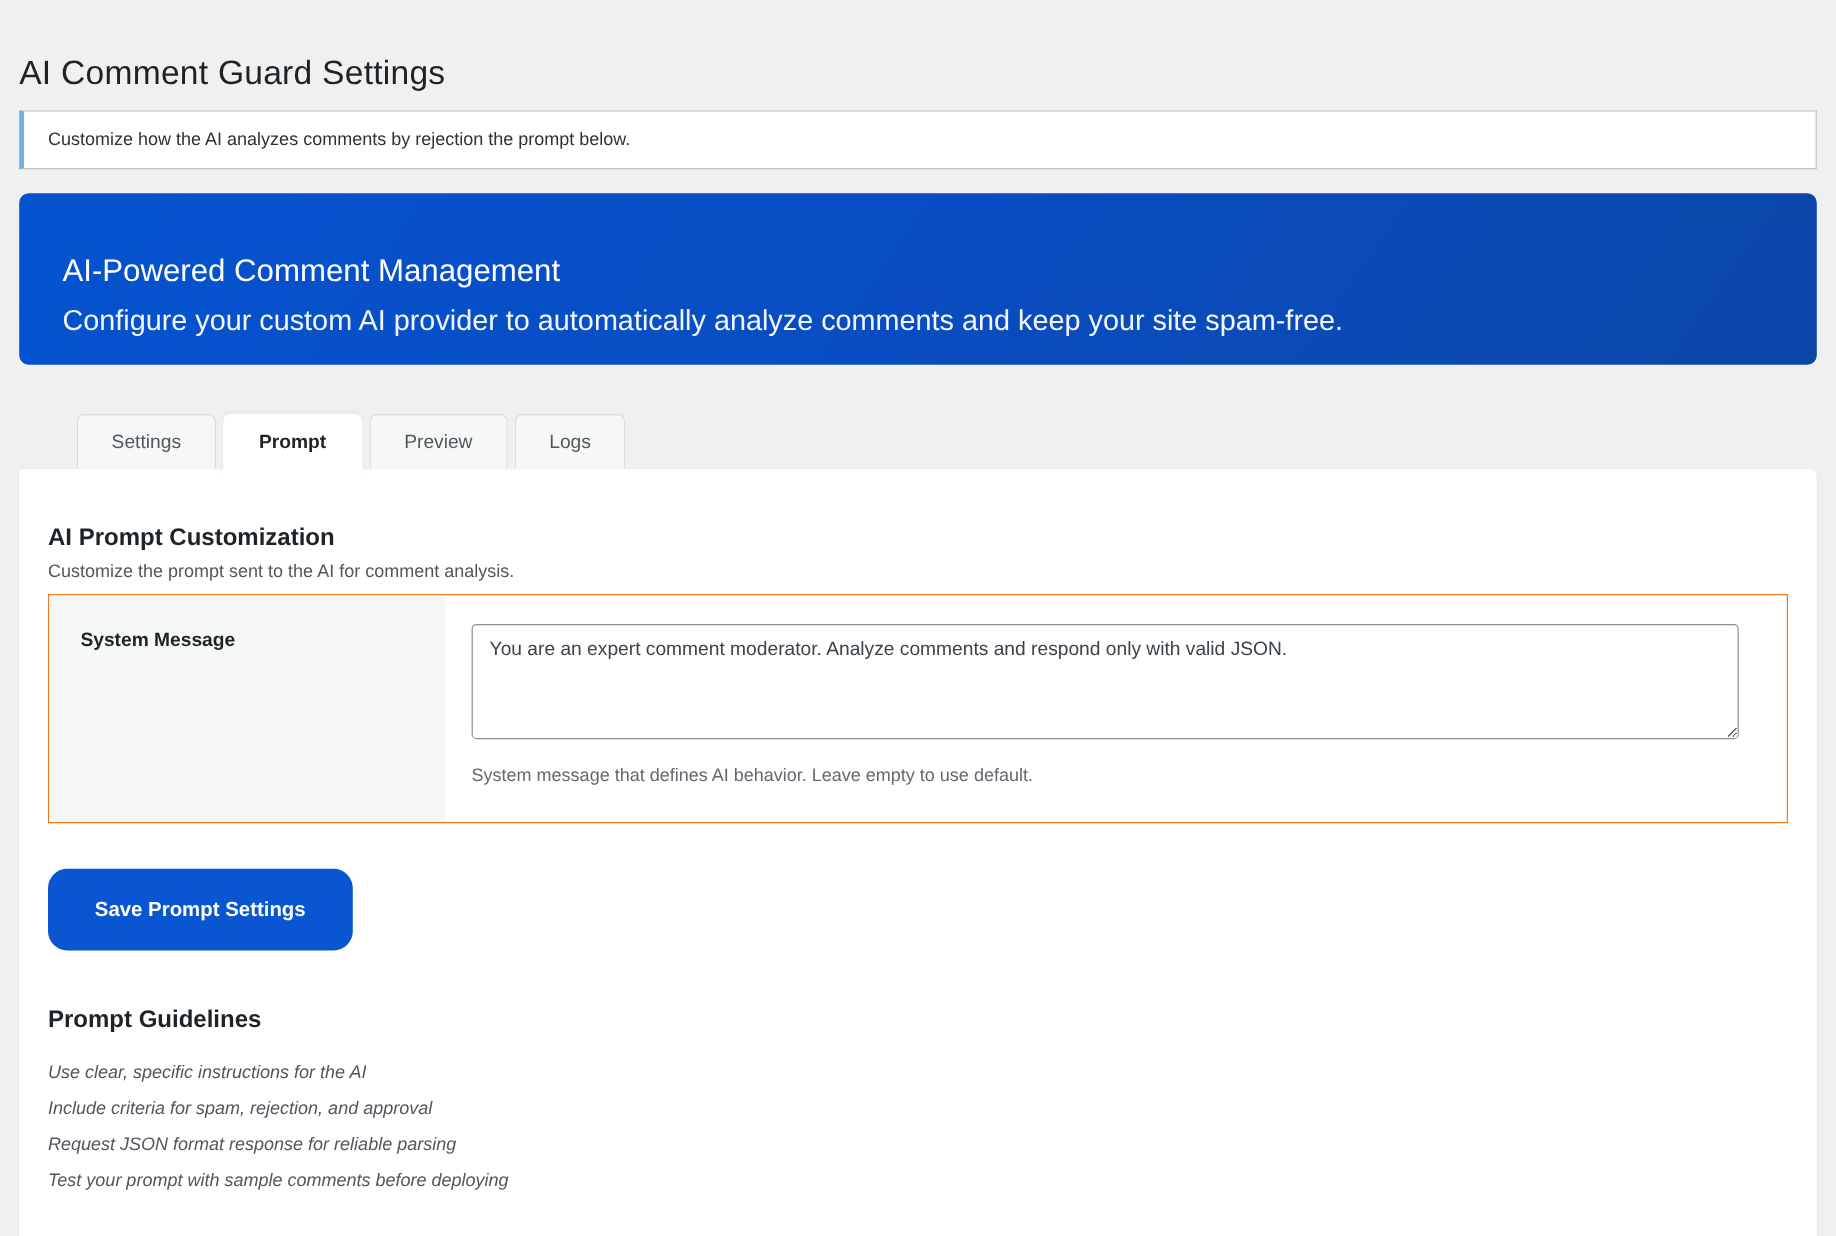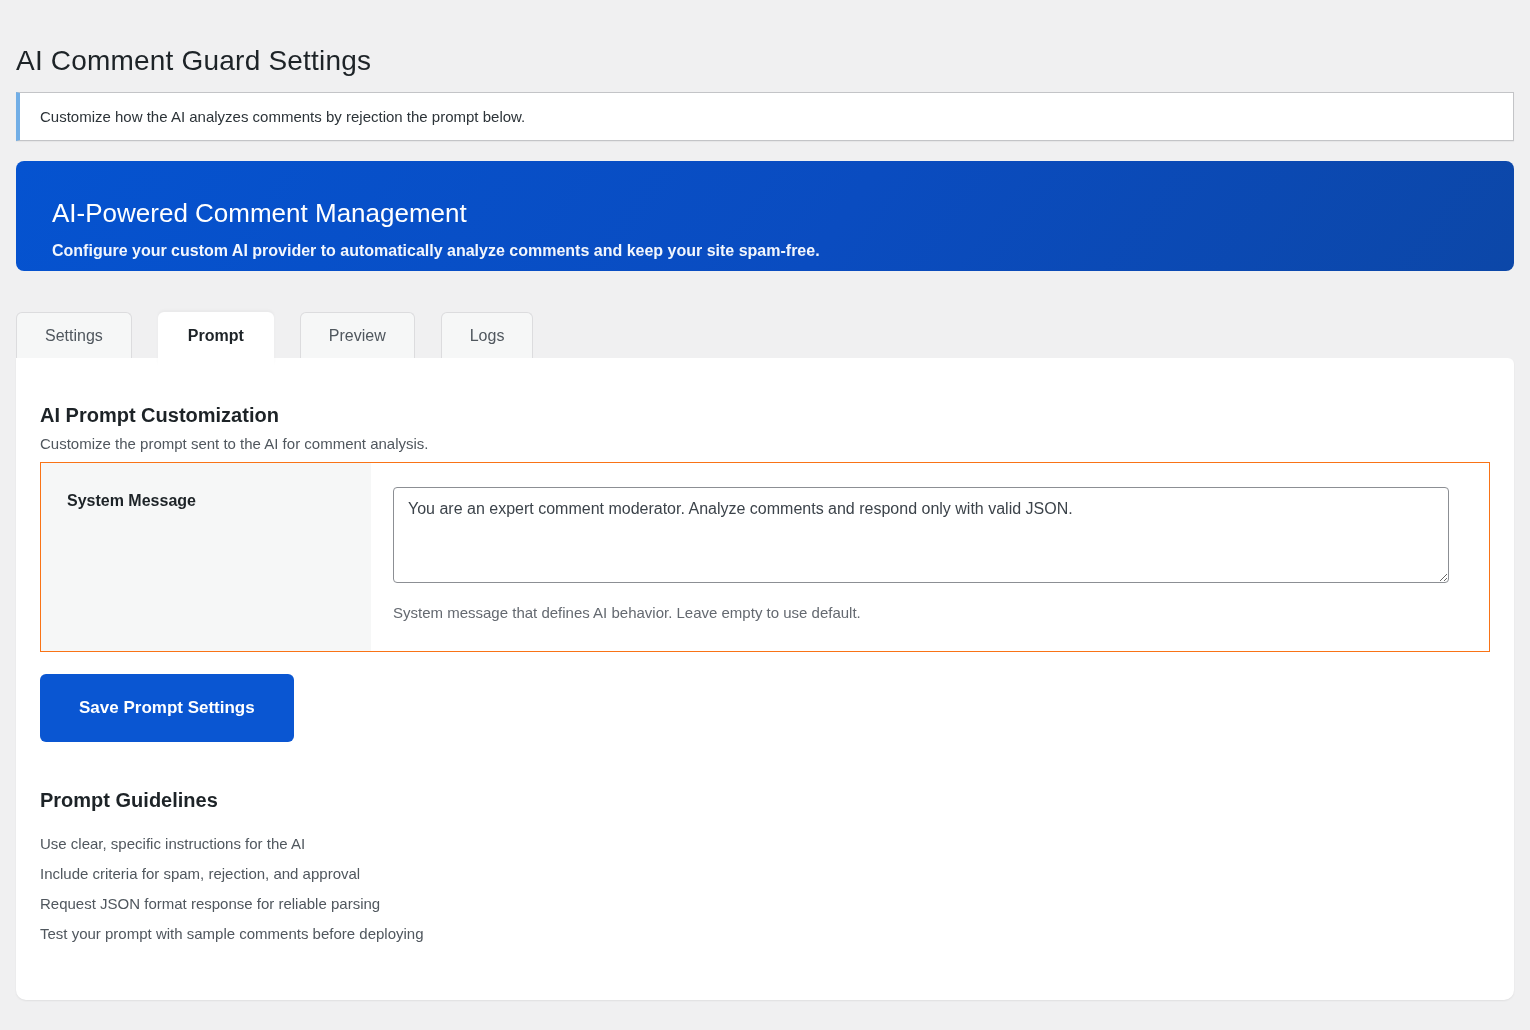--- a/index.html
+++ b/index.html
@@ -29,46 +29,47 @@
     border-left: 4px solid #72aee6;
     box-shadow: 0 1px 1px rgba(0,0,0,0.04);
     padding: 15px 20px;
     font-size: 15px;
     color: #2c3338;
   }
 
   
   .banner {
     margin-top: 20px;
-    height: 110px;
+    height: 143px;
     border-radius: 8px;
     background: linear-gradient(125deg, #0553d0 0%, #0a4cc0 55%, #0c47a8 100%);
-    padding: 38px 36px;
+    padding: 50px 36px;
     color: #ffffff;
   }
   .banner-title {
     font-size: 26px;
     font-weight: 400;
     line-height: 1.15;
   }
   .banner-subtitle {
     margin-top: 13px;
-    font-size: 16px;
-    font-weight: 700;
+    font-size: 24px;
+    font-weight: 400;
     color: rgba(255,255,255,0.95);
   }
 
   
   .tabs {
     display: flex;
     align-items: flex-end;
-    gap: 26px;
+    gap: 6px;
     margin-top: 41px;
     position: relative;
     z-index: 2;
+    margin-left: 48px;
   }
   .tab {
     font-size: 16px;
     cursor: pointer;
     border-radius: 6px 6px 0 0;
   }
   .tab.inactive {
     background: #f6f7f7;
     border: 1px solid #dcdcde;
     border-bottom: none;
@@ -144,43 +145,44 @@
     outline: none;
   }
   .field-help {
     margin-top: 17px;
     font-size: 15px;
     color: #646970;
   }
 
   
   .save-button {
-    margin-top: 22px;
+    margin-top: 38px;
     display: inline-block;
     background: #0a56d2;
     color: #ffffff;
     border: none;
-    border-radius: 6px;
+    border-radius: 16px;
     font-family: "Liberation Sans", sans-serif;
     font-size: 17px;
     font-weight: 700;
     padding: 24px 39px;
     cursor: pointer;
   }
 
   
   .guidelines-heading {
     font-size: 20px;
     font-weight: 700;
     color: #1d2327;
     margin-top: 47px;
   }
   .guidelines-list {
     list-style: none;
     margin-top: 24px;
+    font-style: italic;
   }
   .guidelines-list li {
     font-size: 15px;
     color: #50575e;
     margin-bottom: 14px;
     line-height: 16px;
   }
 </style>
 </head>
 <body>

